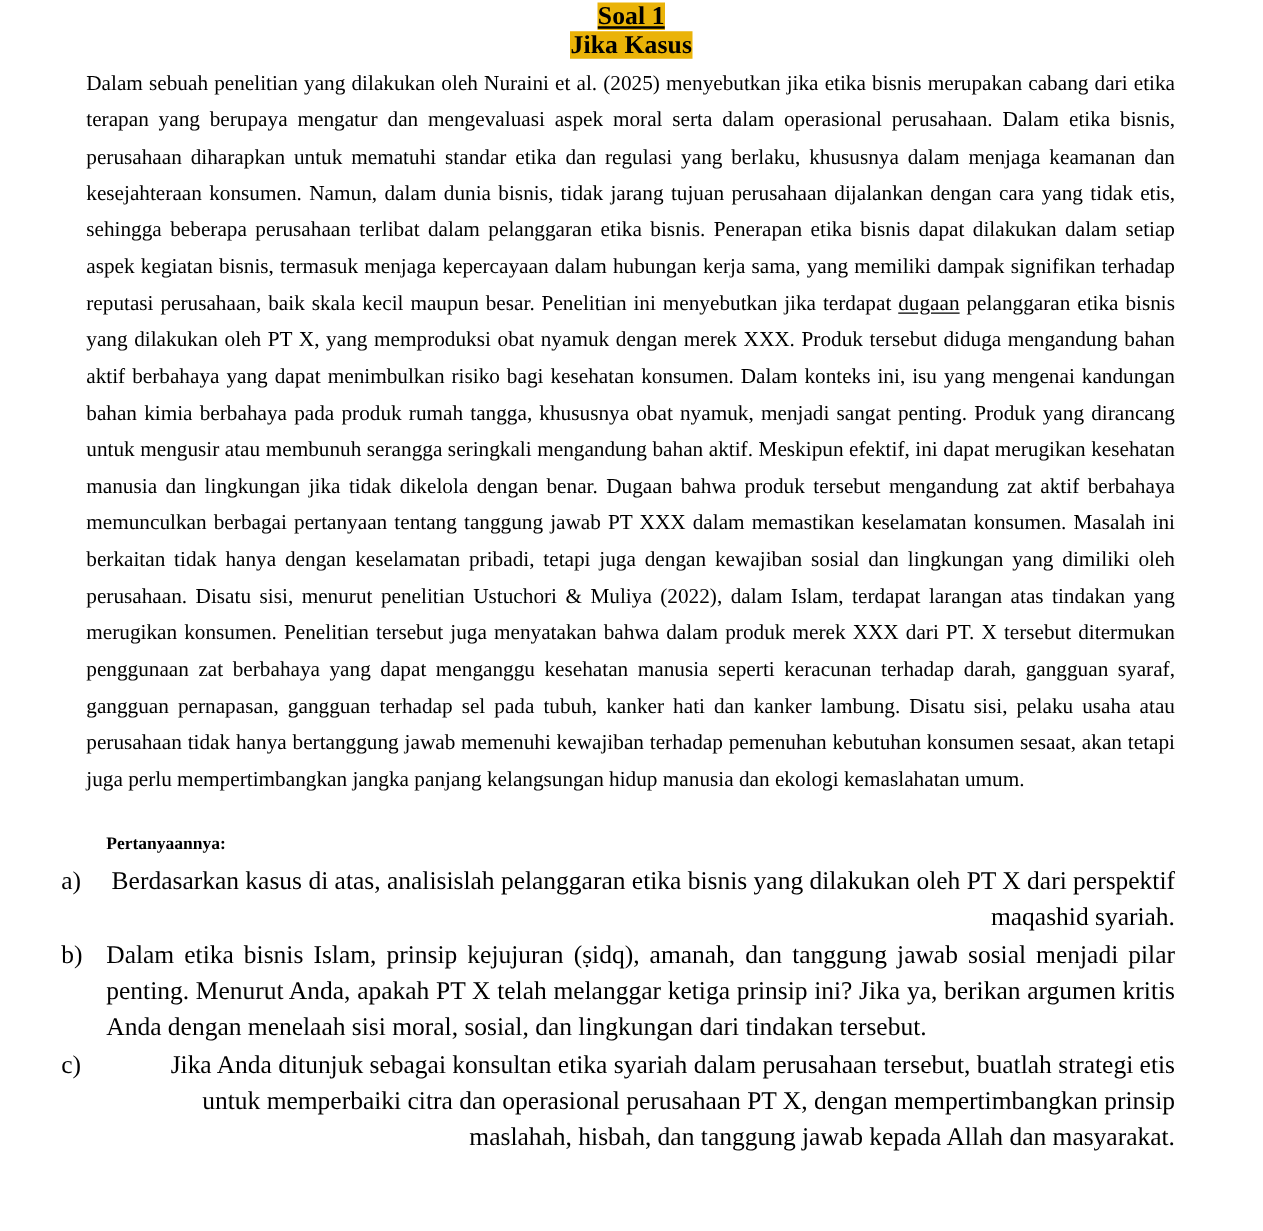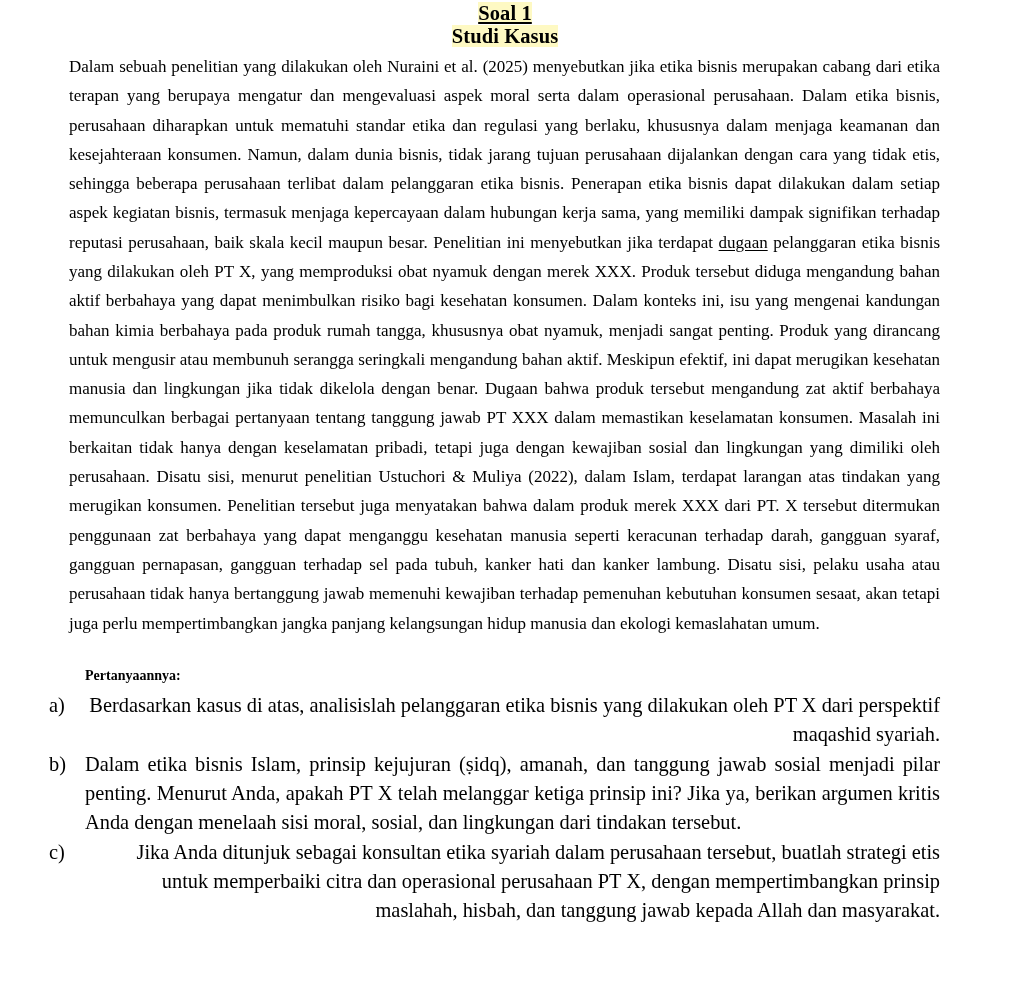--- a/index.html
+++ b/index.html
@@ -26,21 +26,21 @@
   .heading-block {
     text-align: center;
     padding-top: 2px;
   }
   .heading-line {
     display: block;
     line-height: 1.12;
   }
   .hl-title {
     display: inline;
-    background-color: #fef9c3;
+    background-color: #eab308;
     font-weight: bold;
     font-size: 20.5px;
     letter-spacing: 0.1px;
   }
   .hl-title.underlined {
     text-decoration: underline;
     text-underline-offset: 2px;
   }
 
   
@@ -98,21 +98,21 @@
     text-align: right;
   }
 </style>
 </head>
 <body>
 
 <div class="page">
 
   <div class="heading-block">
     <span class="heading-line"><span class="hl-title underlined">Soal 1</span></span>
-    <span class="heading-line"><span class="hl-title">Studi Kasus</span></span>
+    <span class="heading-line"><span class="hl-title">Jika Kasus</span></span>
   </div>
 
   <p class="body-para"><span>Dalam sebuah penelitian yang dilakukan oleh Nuraini et al. (2025) menyebutkan jika etika bisnis merupakan cabang dari etika terapan yang berupaya mengatur dan mengevaluasi aspek moral serta dalam operasional perusahaan. Dalam etika bisnis, perusahaan diharapkan untuk mematuhi standar etika dan regulasi yang berlaku, khususnya dalam menjaga keamanan dan kesejahteraan konsumen. Namun, dalam dunia bisnis, tidak jarang tujuan perusahaan dijalankan dengan cara yang tidak etis, sehingga beberapa perusahaan terlibat dalam pelanggaran etika bisnis. Penerapan etika bisnis dapat dilakukan dalam setiap aspek kegiatan bisnis, termasuk menjaga kepercayaan dalam hubungan kerja sama, yang memiliki dampak signifikan terhadap reputasi perusahaan, baik skala kecil maupun besar. Penelitian ini menyebutkan jika terdapat </span><u class="inline-underline">dugaan</u><span> pelanggaran etika bisnis yang dilakukan oleh PT X, yang memproduksi obat nyamuk dengan merek XXX. Produk tersebut diduga mengandung bahan aktif berbahaya yang dapat menimbulkan risiko bagi kesehatan konsumen. Dalam konteks ini, isu yang mengenai kandungan bahan kimia berbahaya pada produk rumah tangga, khususnya obat nyamuk, menjadi sangat penting. Produk yang dirancang untuk mengusir atau membunuh serangga seringkali mengandung bahan aktif. Meskipun efektif, ini dapat merugikan kesehatan manusia dan lingkungan jika tidak dikelola dengan benar. Dugaan bahwa produk tersebut mengandung zat aktif berbahaya memunculkan berbagai pertanyaan tentang tanggung jawab PT XXX dalam memastikan keselamatan konsumen. Masalah ini berkaitan tidak hanya dengan keselamatan pribadi, tetapi juga dengan kewajiban sosial dan lingkungan yang dimiliki oleh perusahaan. Disatu sisi, menurut penelitian Ustuchori &amp; Muliya (2022), dalam Islam, terdapat larangan atas tindakan yang merugikan konsumen. Penelitian tersebut juga menyatakan bahwa dalam produk merek XXX dari PT. X tersebut ditermukan penggunaan zat berbahaya yang dapat menganggu kesehatan manusia seperti keracunan terhadap darah, gangguan syaraf, gangguan pernapasan, gangguan terhadap sel pada tubuh, kanker hati dan kanker lambung. Disatu sisi, pelaku usaha atau perusahaan tidak hanya bertanggung jawab memenuhi kewajiban terhadap pemenuhan kebutuhan konsumen sesaat, akan tetapi juga perlu mempertimbangkan jangka panjang kelangsungan hidup manusia dan ekologi kemaslahatan umum.</span></p>
 
   <div class="questions-wrap">
 
     <div class="q-heading">Pertanyaannya:</div>
 
     <div class="q-item">
       <span class="q-marker">a)</span>

